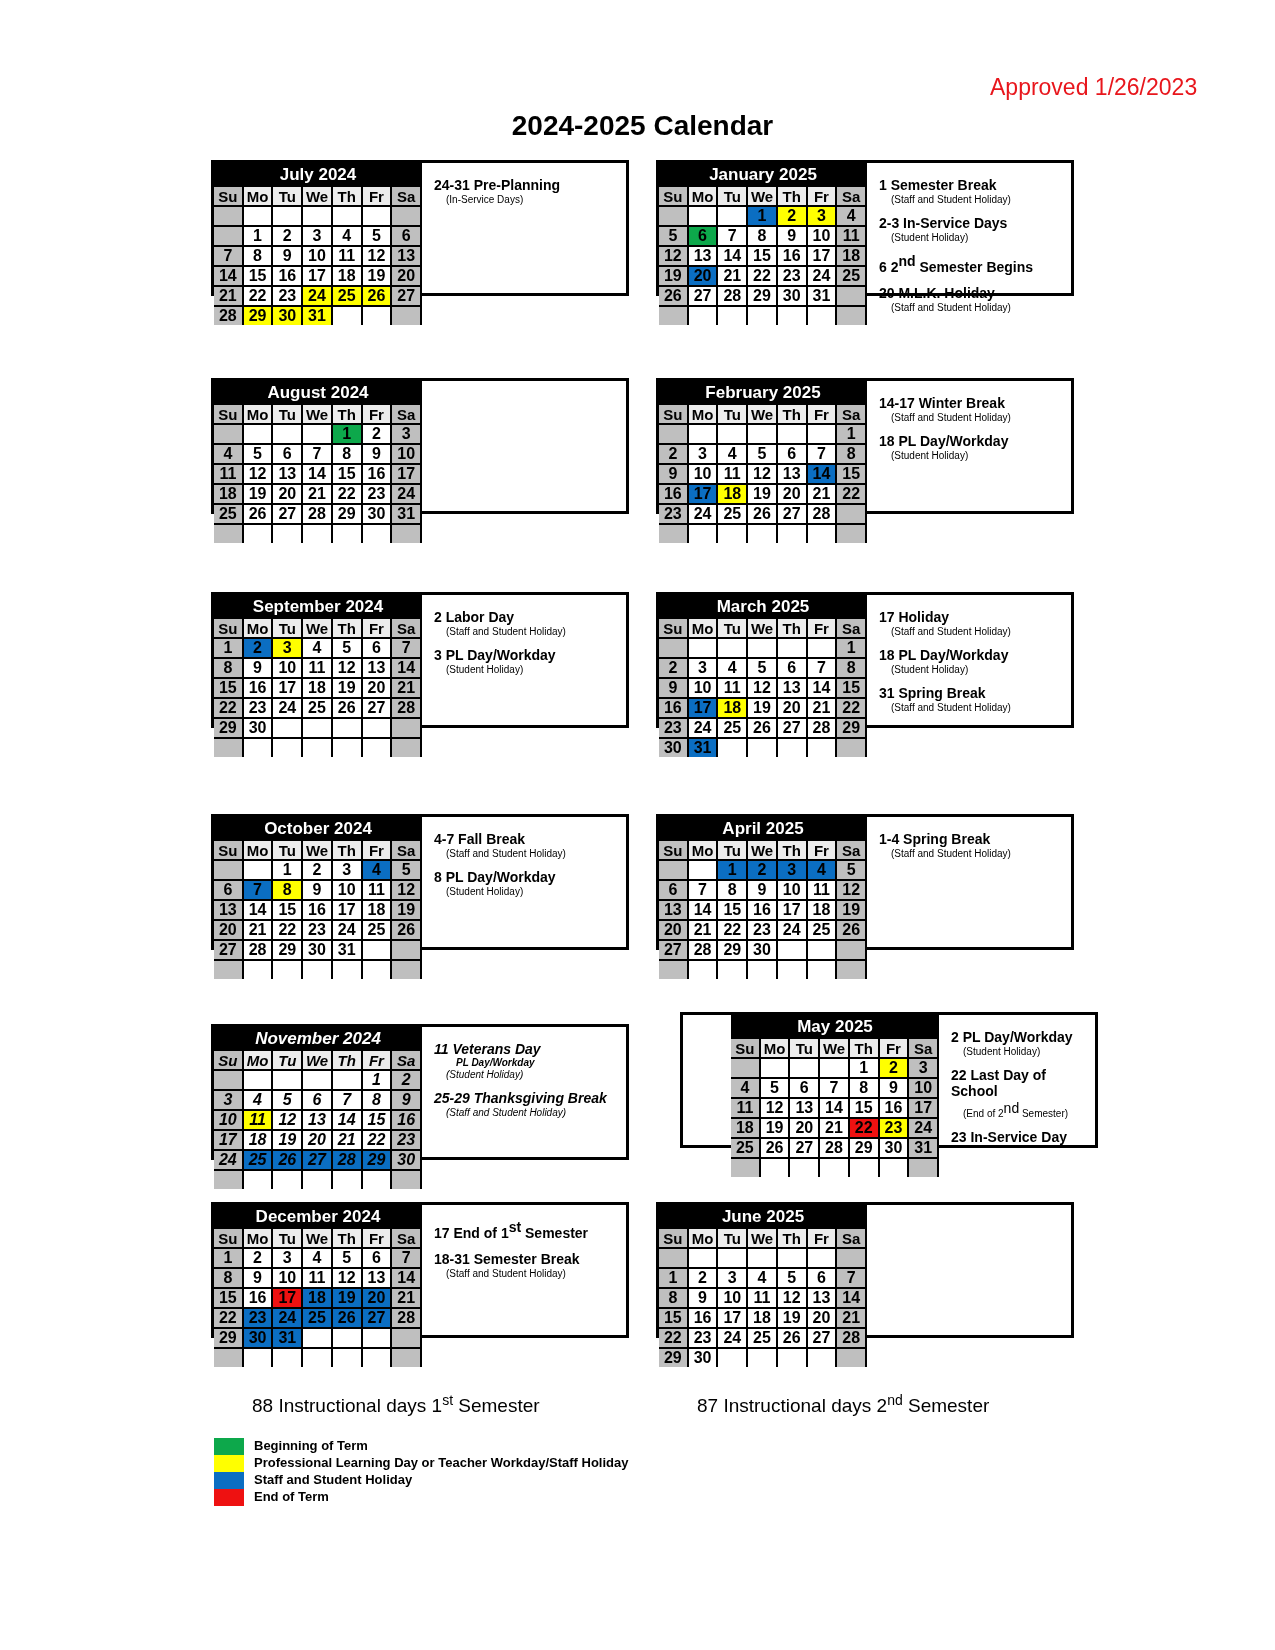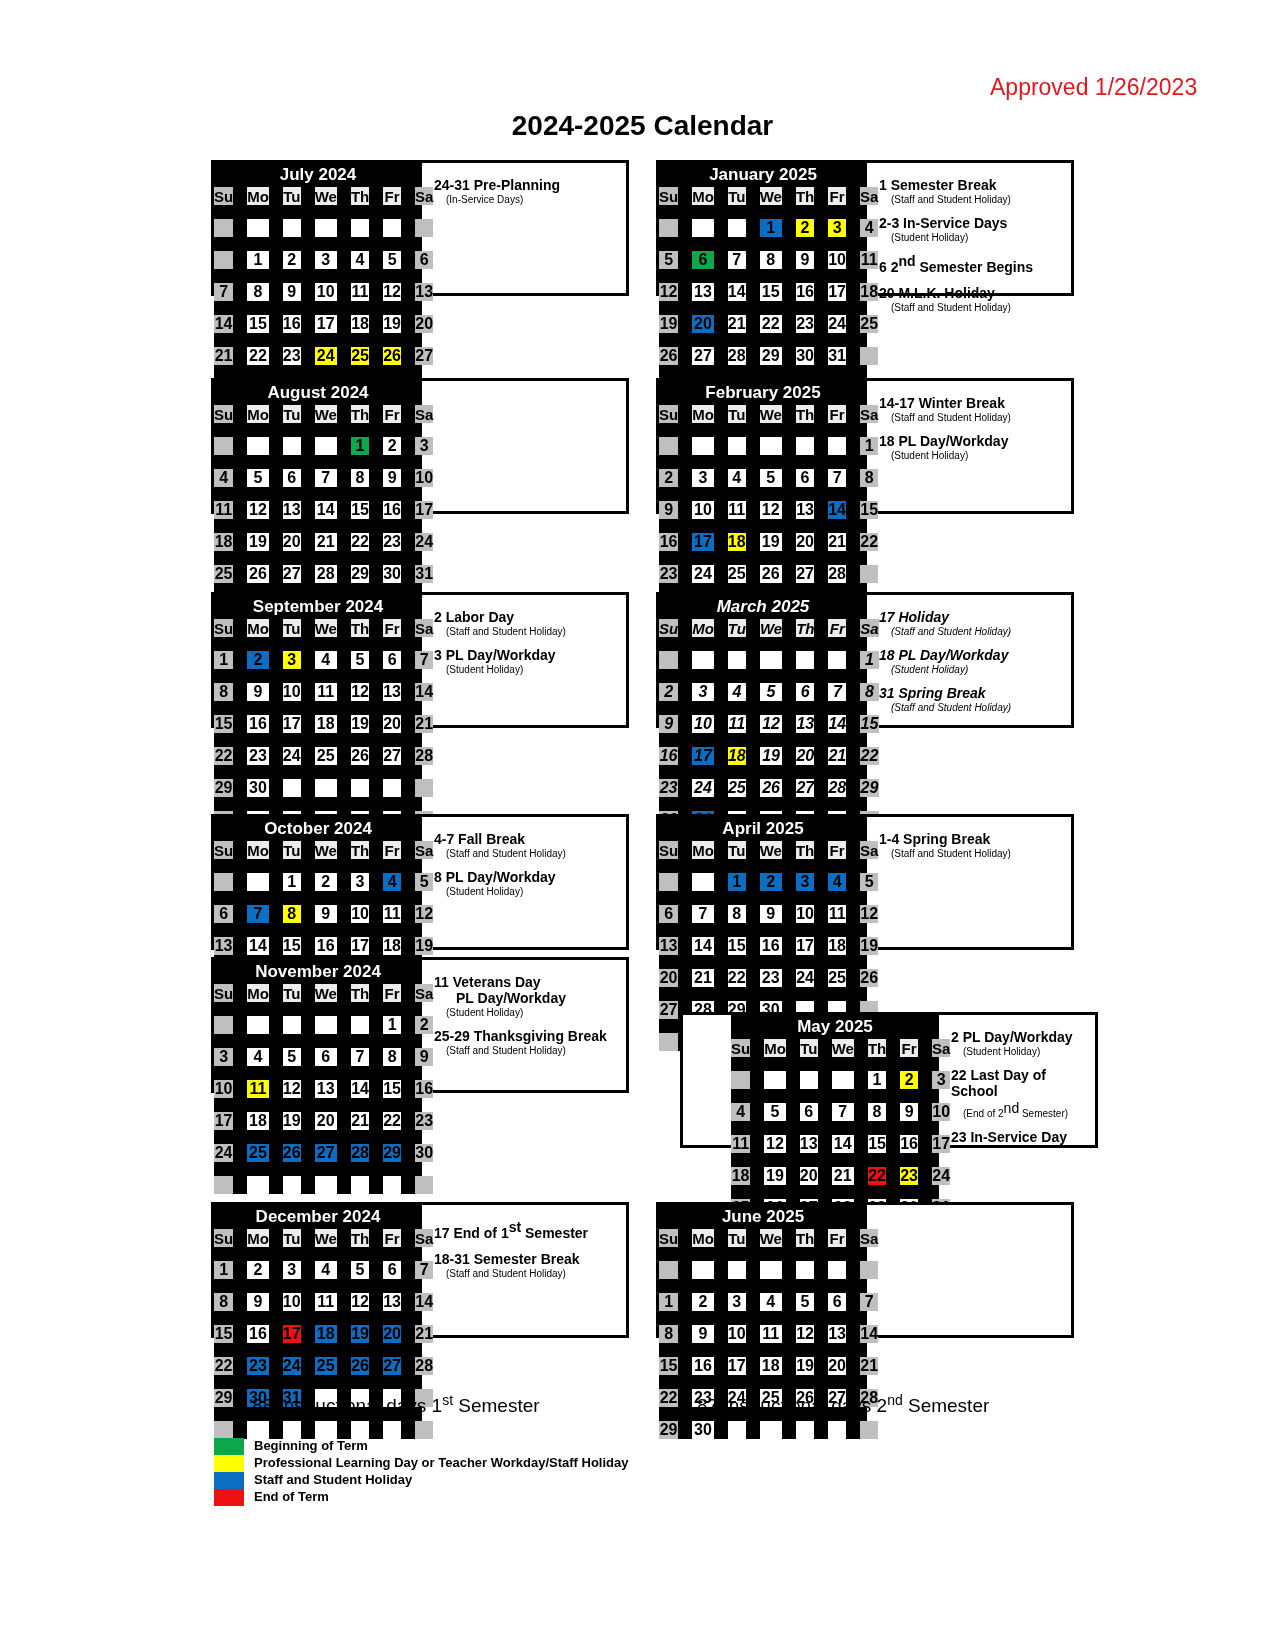--- a/index.html
+++ b/index.html
@@ -3,33 +3,33 @@
 <meta charset="utf-8">
 <style>
   * { box-sizing: border-box; margin: 0; padding: 0; }
   html, body { width: 1275px; height: 1650px; background: #fff; }
   body { position: relative; font-family: "Liberation Sans", sans-serif; color: #000; overflow: hidden; }
   .approved { position: absolute; top: 74px; left: 990px; color: #e8161c; font-size: 23px; text-align: right; }
   .title { position: absolute; top: 110px; left: 0; width: 1285px; text-align: center; font-size: 28px; font-weight: bold; }
   .month-block { position: absolute; width: 418px; height: 136px; border: 3px solid #000; display: flex; background: #fff; }
   .cal { width: 208px; height: 100%; display: flex; flex-direction: column; }
   .cal-title { background: #000; color: #fff; font-weight: bold; font-size: 17px; text-align: center; height: 24px; line-height: 24px; }
-  .grid { flex: 1; display: grid; grid-template-columns: repeat(7, 1fr); grid-auto-rows: 1fr; background: #000; gap: 14px; padding: 0 2px 0 0; }
+  .grid { flex: 1; display: grid; grid-template-columns: repeat(7, 1fr); grid-auto-rows: 1fr; background: #000; gap: 2px; padding: 0 2px 0 0; }
   .cell { background: #fff; font-weight: bold; font-size: 16px; display: flex; align-items: center; justify-content: center; }
   .cell.hd { background: #ececec; font-size: 15px; }
   .cell.we { background: #bfbfbf; }
   .cell.green { background: #0da84b; }
   .cell.yellow { background: #ffff00; }
   .cell.blue { background: #0b6ec2; }
   .cell.red { background: #ee1111; }
   .notes { flex: 1; padding: 14px 10px 0 12px; }
   .note { margin-bottom: 10px; }
   .note-title { font-weight: bold; font-size: 14px; }
   .note-sub { font-size: 10px; padding-left: 12px; margin-top: 1px; }
-  .note-title2 { font-weight: bold; font-size: 14px; padding-left: 22px; }
+  .note-title2 { font-weight: bold; font-size: 10px; padding-left: 22px; }
   sup { font-size: 14px; }
   .instr { position: absolute; top: 1392px; font-size: 19px; }
   .legend { position: absolute; left: 214px; top: 1438px; }
   .legend-row { display: flex; align-items: flex-start; height: 17px; }
   .swatch { width: 30px; height: 17px; margin-right: 10px; }
   .legend-label { font-weight: bold; font-size: 13px; }
 </style>
 </head>
 <body>
 
@@ -280,21 +280,21 @@
         <div class="note">
           <div class="note-title">4-7 Fall Break</div>
           <div class="note-sub">(Staff and Student Holiday)</div>
         </div>
         <div class="note">
           <div class="note-title">8 PL Day/Workday</div>
           <div class="note-sub">(Student Holiday)</div>
         </div>
       </div>
     </div>
-    <div class="month-block" style="left: 211px; top: 957px;">
+    <div class="month-block" style="left: 211px; top: 1024px; font-style: italic;">
       <div class="cal">
         <div class="cal-title">November 2024</div>
         <div class="grid">
           <div class="cell hd we">Su</div>
           <div class="cell hd">Mo</div>
           <div class="cell hd">Tu</div>
           <div class="cell hd">We</div>
           <div class="cell hd">Th</div>
           <div class="cell hd">Fr</div>
           <div class="cell hd we">Sa</div>
@@ -551,21 +551,21 @@
         <div class="note">
           <div class="note-title">14-17 Winter Break</div>
           <div class="note-sub">(Staff and Student Holiday)</div>
         </div>
         <div class="note">
           <div class="note-title">18 PL Day/Workday</div>
           <div class="note-sub">(Student Holiday)</div>
         </div>
       </div>
     </div>
-    <div class="month-block" style="left: 656px; top: 592px; font-style: italic;">
+    <div class="month-block" style="left: 656px; top: 592px;">
       <div class="cal">
         <div class="cal-title">March 2025</div>
         <div class="grid">
           <div class="cell hd we">Su</div>
           <div class="cell hd">Mo</div>
           <div class="cell hd">Tu</div>
           <div class="cell hd">We</div>
           <div class="cell hd">Th</div>
           <div class="cell hd">Fr</div>
           <div class="cell hd we">Sa</div>

